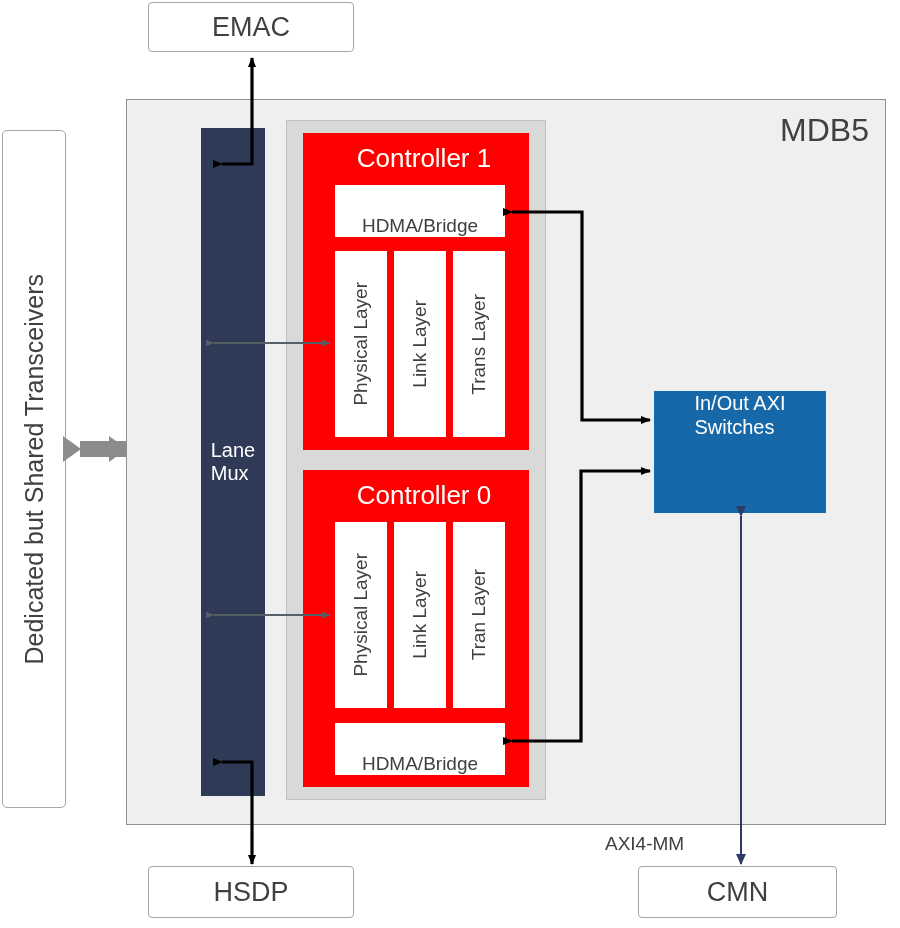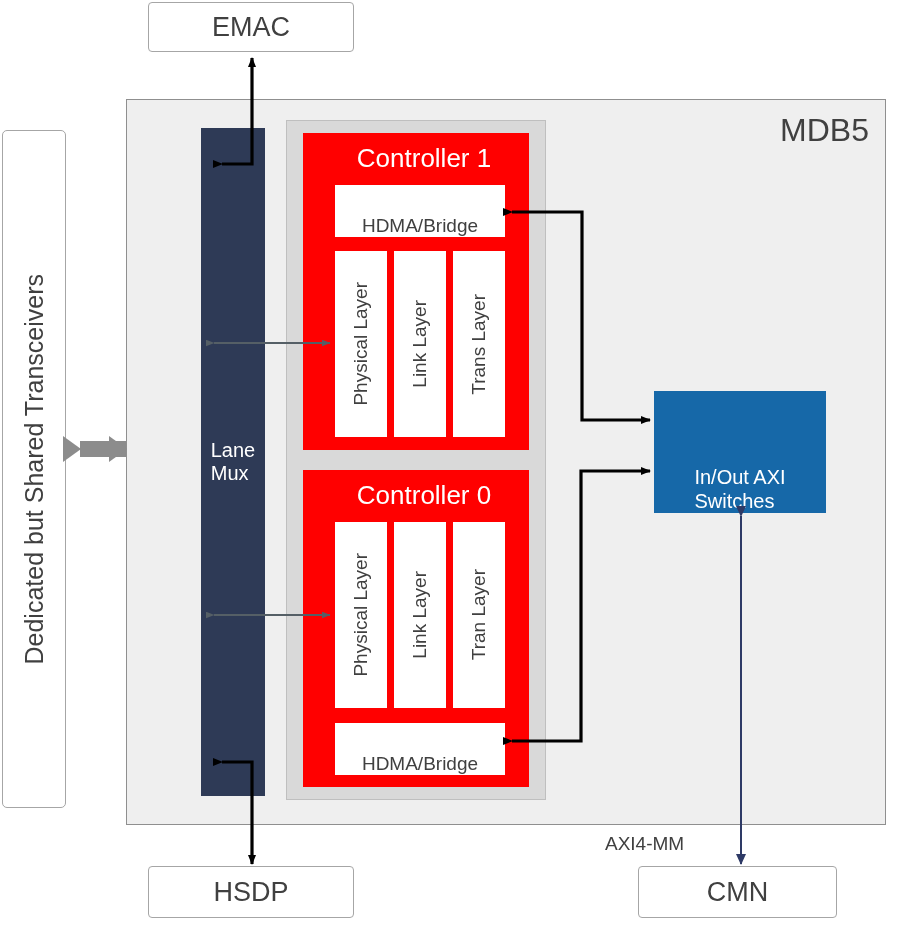--- a/index.html
+++ b/index.html
@@ -163,21 +163,21 @@
     position: absolute;
     left: 527px;
     top: 291px;
     width: 172px;
     height: 122px;
     background: #1668a8;
     color: #ffffff;
     font-size: 20px;
     line-height: 1.2;
     display: flex;
-    align-items: flex-end;
+    align-items: flex-start;
     justify-content: center;
   }
 
   
   #crd {
     position: absolute;
     left: 645px;
     top: 602px;
     width: 100px;
     height: 94px;

